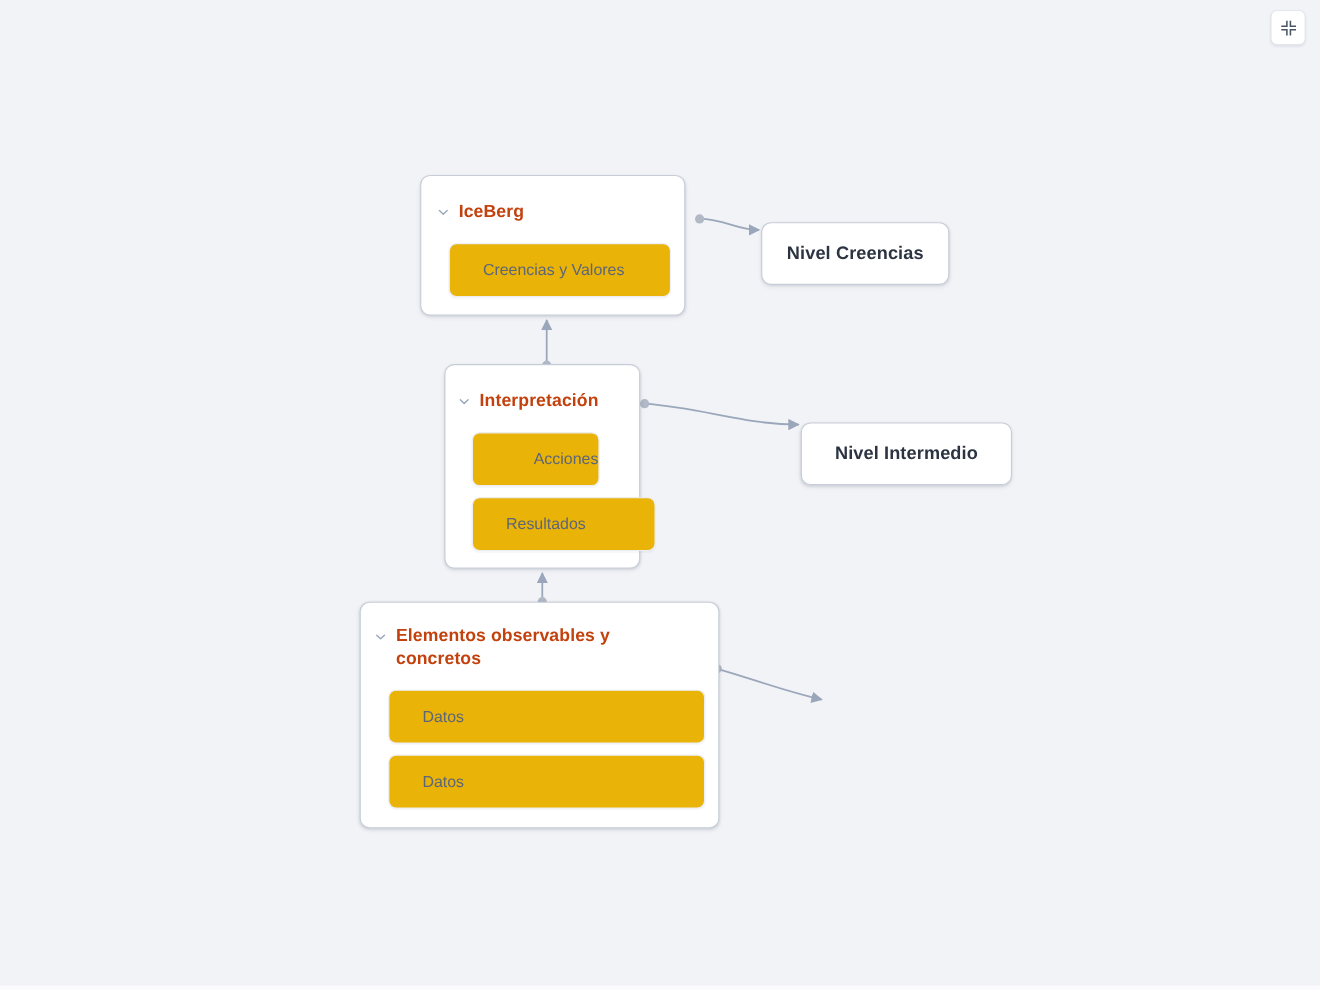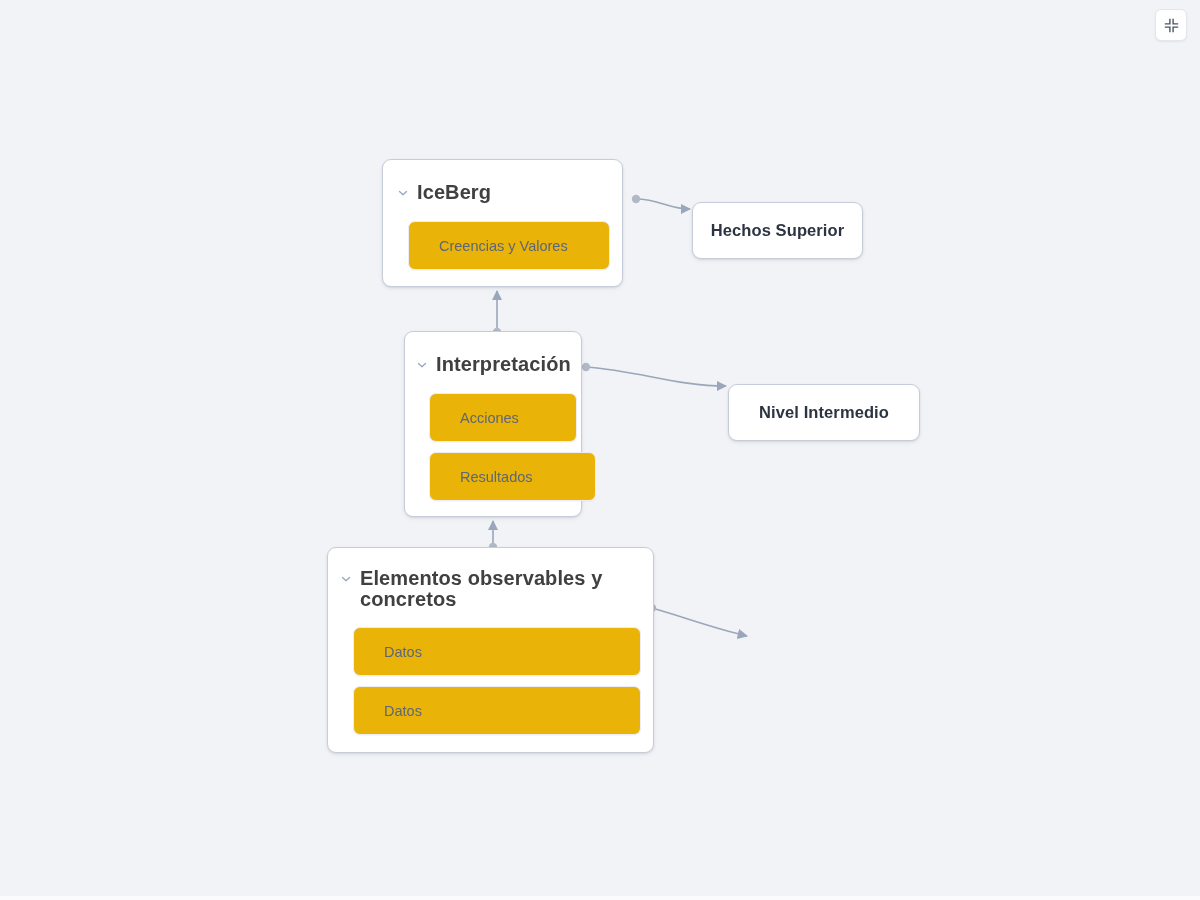--- a/index.html
+++ b/index.html
@@ -56,24 +56,24 @@
     flex: 0 0 auto;
     width: 14px;
     height: 14px;
     margin-top: 4px;
     color: #9aa6ba;
     display: block;
   }
   .chevron svg { display: block; width: 14px; height: 14px; }
 
   .group-title {
-    font-size: 20px;
+    font-size: 16px;
     line-height: 21px;
     font-weight: 600;
-    color: #404040;
+    color: #c2410c;
     letter-spacing: 0.1px;
     white-space: pre-line;
   }
 
   
   .child-item {
     position: absolute;
     box-sizing: border-box;
     background: #eab308;
     border: 1px solid #eceef3;
@@ -198,21 +198,21 @@
     <div class="group-header" style="padding:22px 0 0 10px;">
       <span class="chevron">
         <svg viewBox="0 0 16 16" fill="none" xmlns="http://www.w3.org/2000/svg">
           <path d="M4 6.2 L8 10 L12 6.2" stroke="currentColor" stroke-width="1.5" stroke-linecap="round" stroke-linejoin="round"></path>
         </svg>
       </span>
       <span class="group-title">Interpretación</span>
     </div>
   </div>
 
-  <div class="child-item" style="left:429px; top:393px; width:148px; height:49px;">
+  <div class="child-item" style="left:429px; top:393px; width:116px; height:49px;justify-content:flex-end;">
     <span class="child-label">Acciones</span>
   </div>
   <div class="child-item" style="left:429px; top:452px; width:167px; height:49px;">
     <span class="child-label">Resultados</span>
   </div>
 
   <div class="group-node" style="left:327px; top:547px; width:327px; height:206px;">
     <div class="group-header" style="padding:20px 0 0 11px;">
       <span class="chevron">
         <svg viewBox="0 0 16 16" fill="none" xmlns="http://www.w3.org/2000/svg">
@@ -225,21 +225,21 @@
   </div>
 
   <div class="child-item" style="left:353px; top:627px; width:288px; height:49px;">
     <span class="child-label">Datos</span>
   </div>
   <div class="child-item" style="left:353px; top:686px; width:288px; height:49px;">
     <span class="child-label">Datos</span>
   </div>
 
   <div class="level-node" style="left:692px; top:202px; width:171px; height:57px;">
-    <span class="level-label">Hechos Superior</span>
+    <span class="level-label">Nivel Creencias</span>
   </div>
 
   <div class="level-node" style="left:728px; top:384px; width:192px; height:57px;text-align:center;">
     <span class="level-label">Nivel Intermedio</span>
   </div>
 
 
   <div id="toolbar">
     <button class="tool-btn" title="Exit fullscreen">
       <span>

